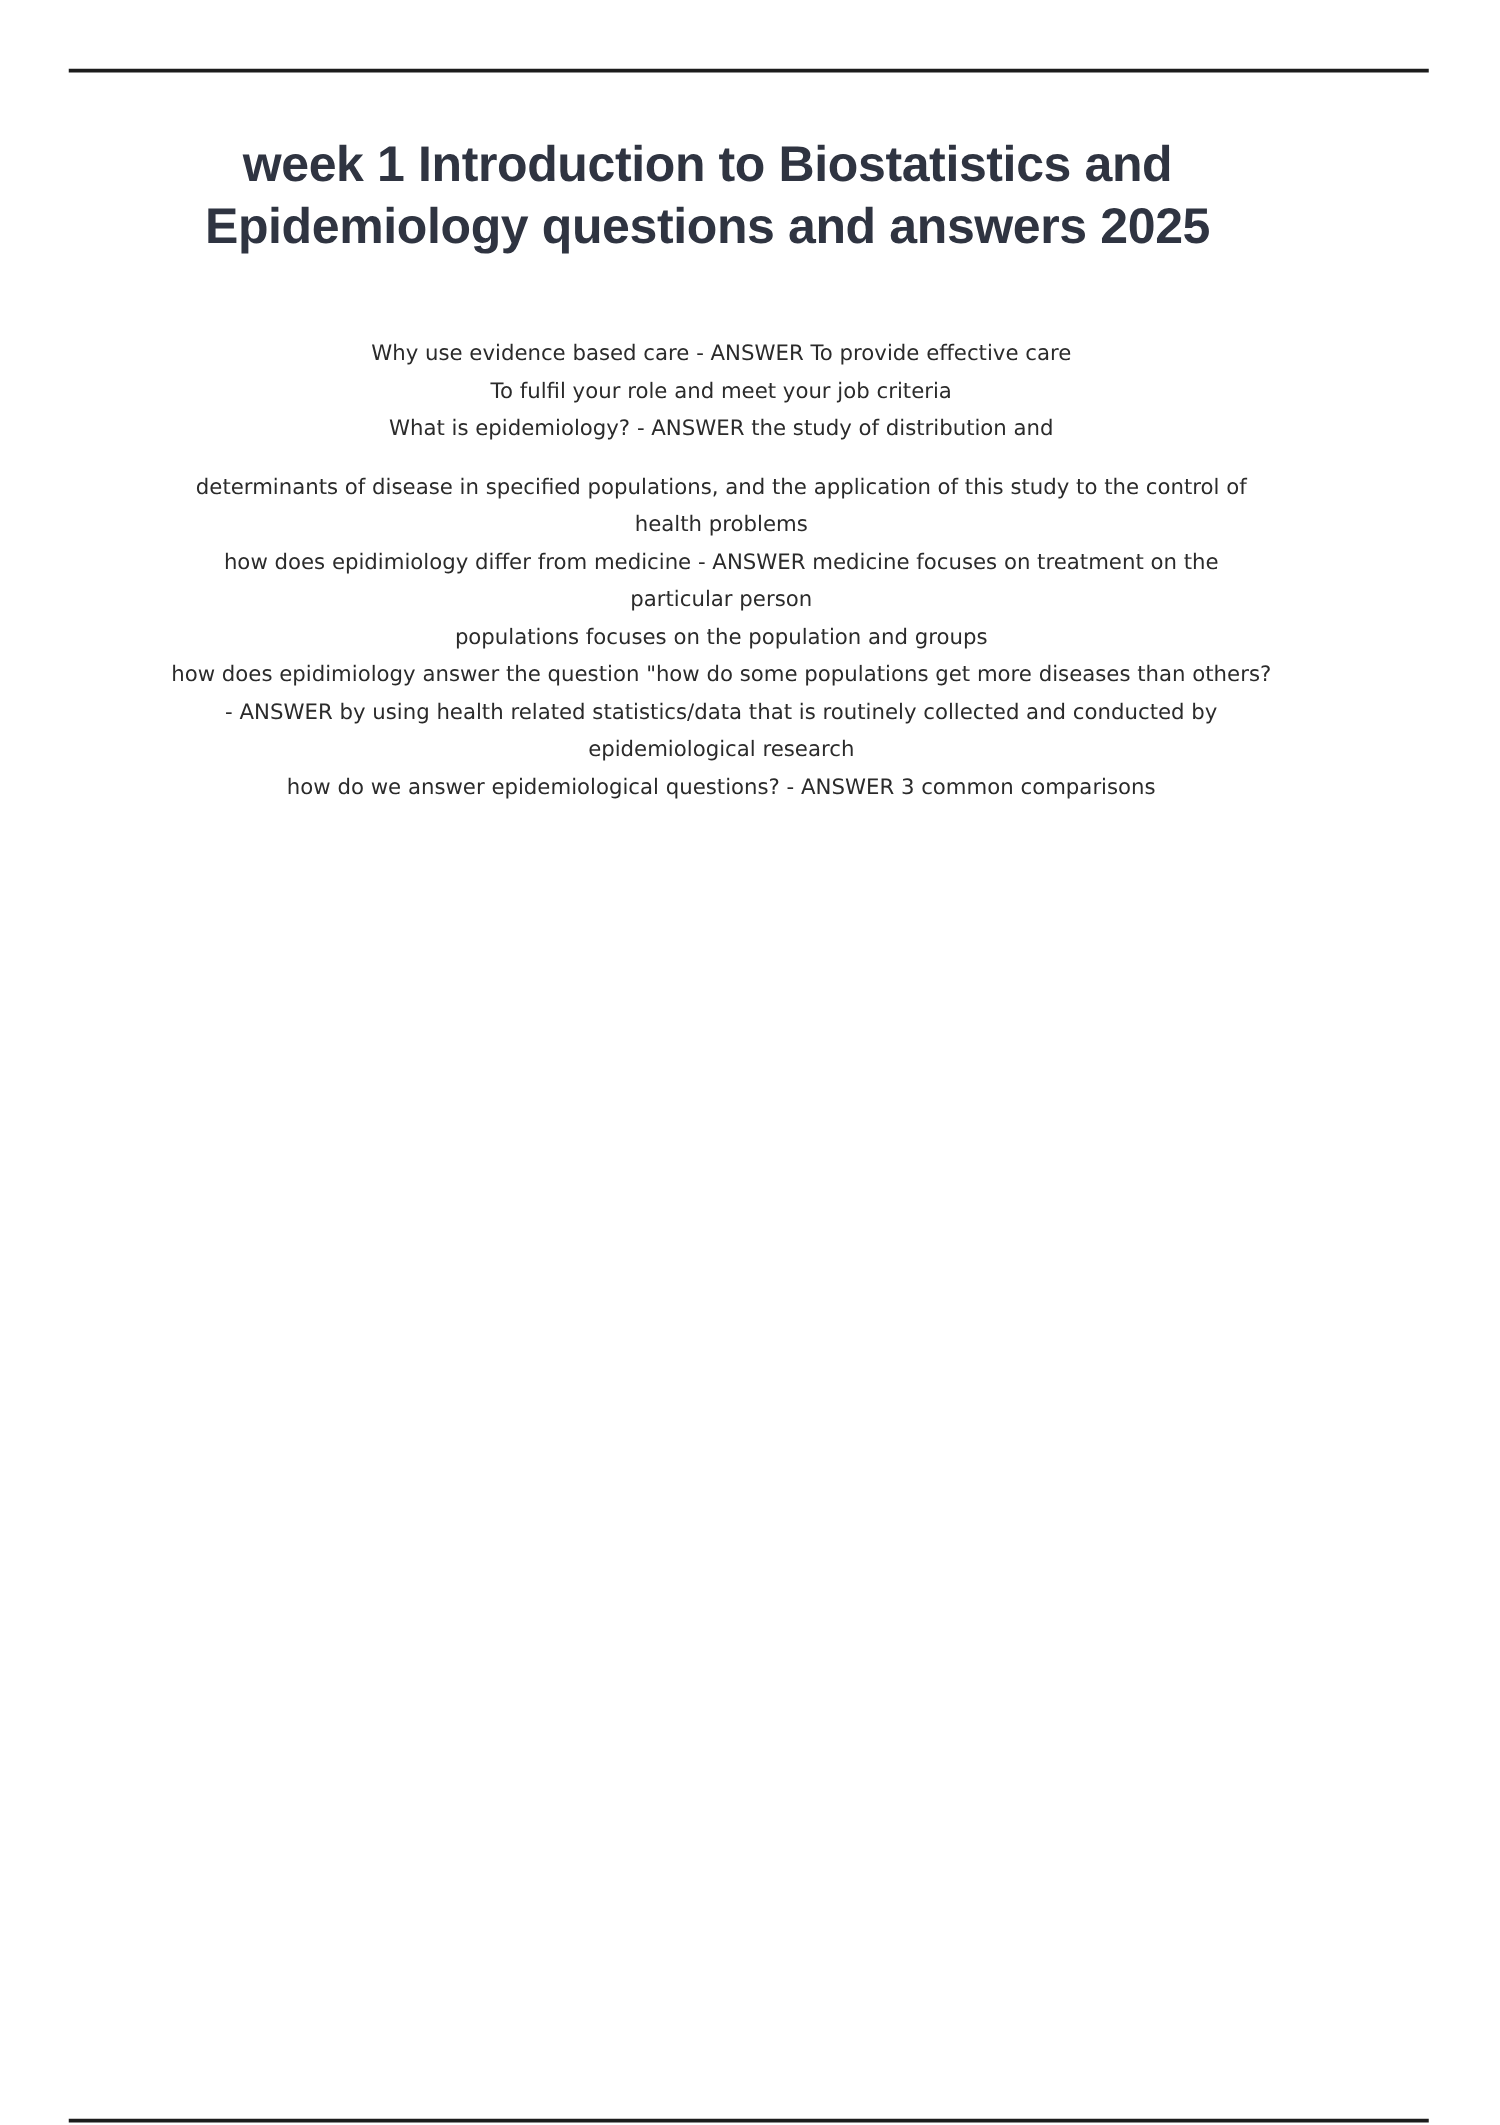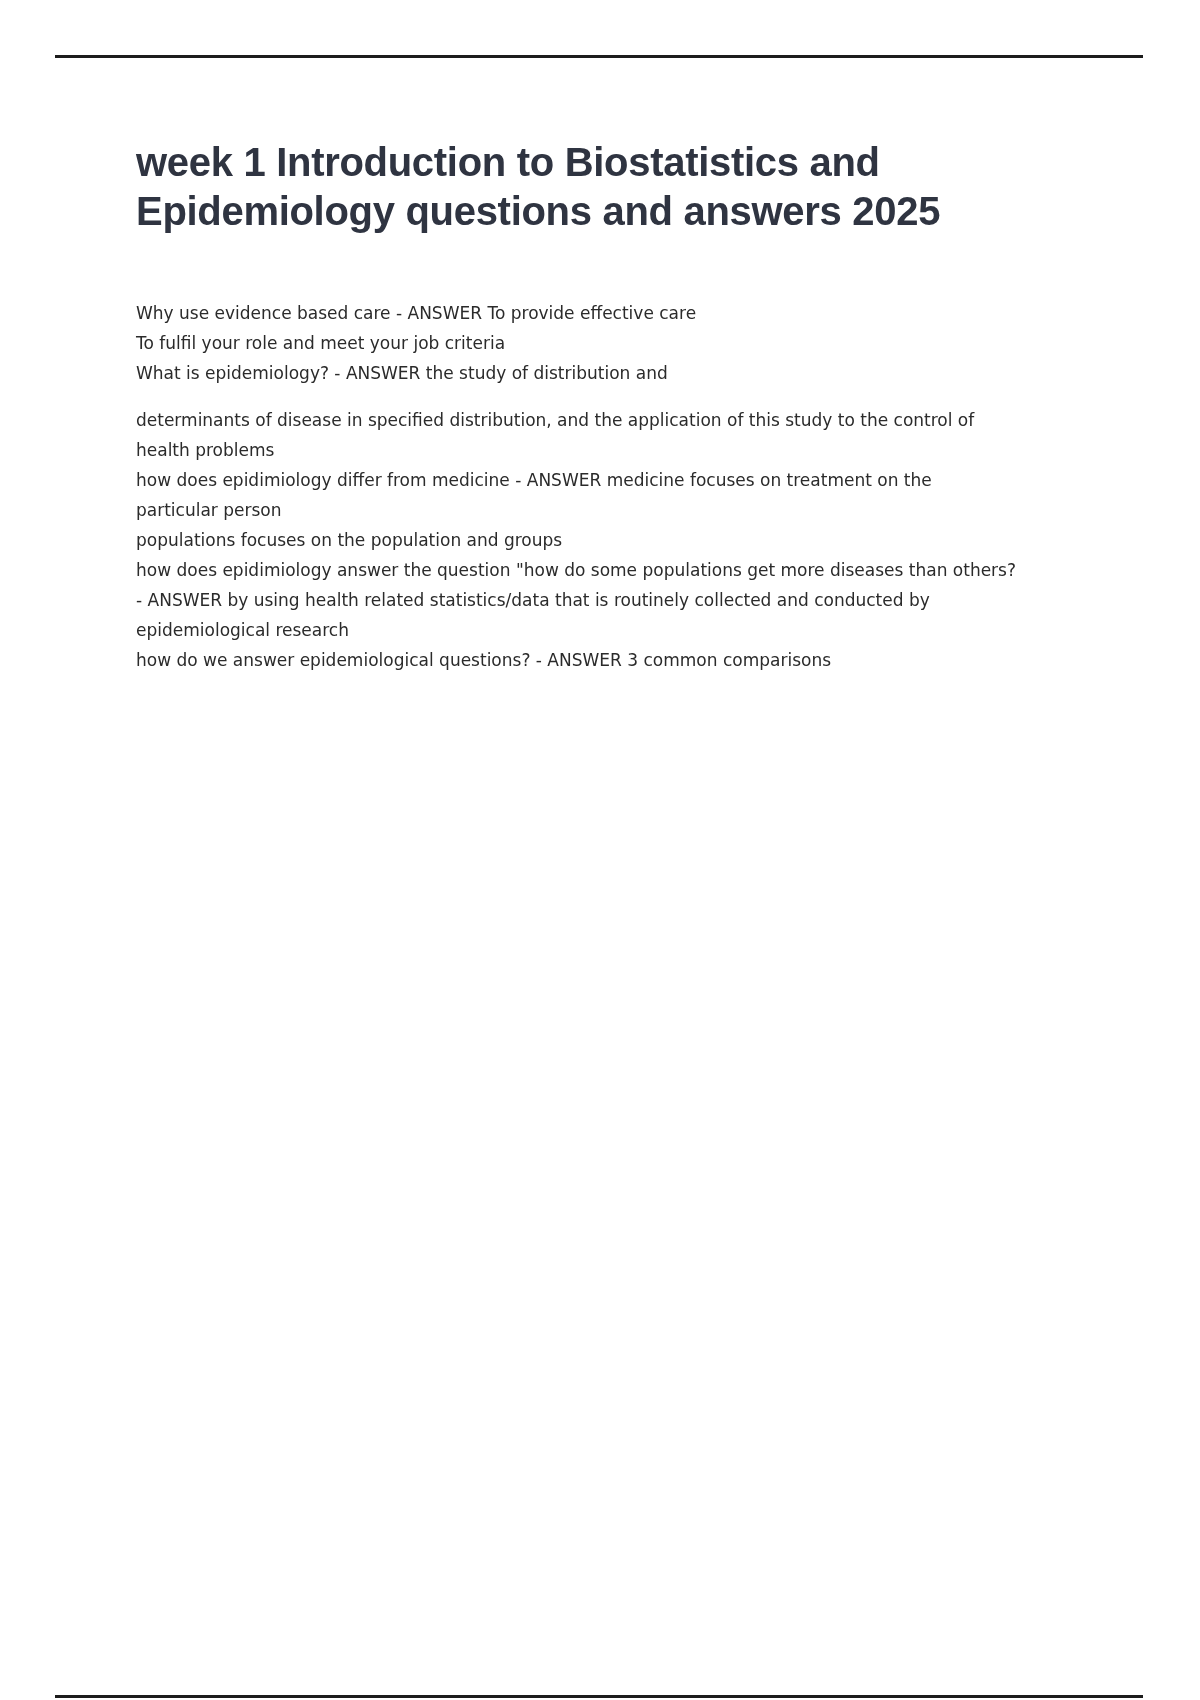--- a/index.html
+++ b/index.html
@@ -30,22 +30,23 @@
     width: 1088px;
     height: 0;
     border-top: 3px solid #1c1c1c;
   }
   .rule-top { top: 55px; }
   .rule-bottom { top: 1695px; }
 
   .content {
     position: absolute;
     left: 136px;
-    top: 138px;
+    top: 108px;
     width: 882px;
+    text-align: center;
   }
 
   .doc-title {
     font-family: "Liberation Sans", sans-serif;
     font-weight: bold;
     font-size: 40px;
     line-height: 49px;
     letter-spacing: -0.3px;
     color: #2f3441;
     margin: 0 0 0 0;
@@ -81,21 +82,21 @@
   <div class="rule rule-top"></div>
 
   <div class="content">
 
     <h1 class="doc-title">week 1 Introduction to Biostatistics and Epidemiology questions and answers 2025</h1>
 
     <div class="body-block">
       <p class="para">Why use evidence based care - ANSWER To provide effective care</p>
       <p class="para">To fulfil your role and meet your job criteria</p>
       <p class="para">What is epidemiology? - ANSWER the study of distribution and</p>
-      <p class="para tight">determinants of disease in specified distribution, and the application of this study to the control of health problems</p>
+      <p class="para tight">determinants of disease in specified populations, and the application of this study to the control of health problems</p>
       <p class="para">how does epidimiology differ from medicine - ANSWER medicine focuses on treatment on the particular person</p>
       <p class="para">populations focuses on the population and groups</p>
       <p class="para">how does epidimiology answer the question "how do some populations get more diseases than others? - ANSWER by using health related statistics/data that is routinely collected and conducted by epidemiological research</p>
       <p class="para">how do we answer epidemiological questions? - ANSWER 3 common comparisons</p>
     </div>
 
   </div>
 
   <div class="rule rule-bottom"></div>
 

